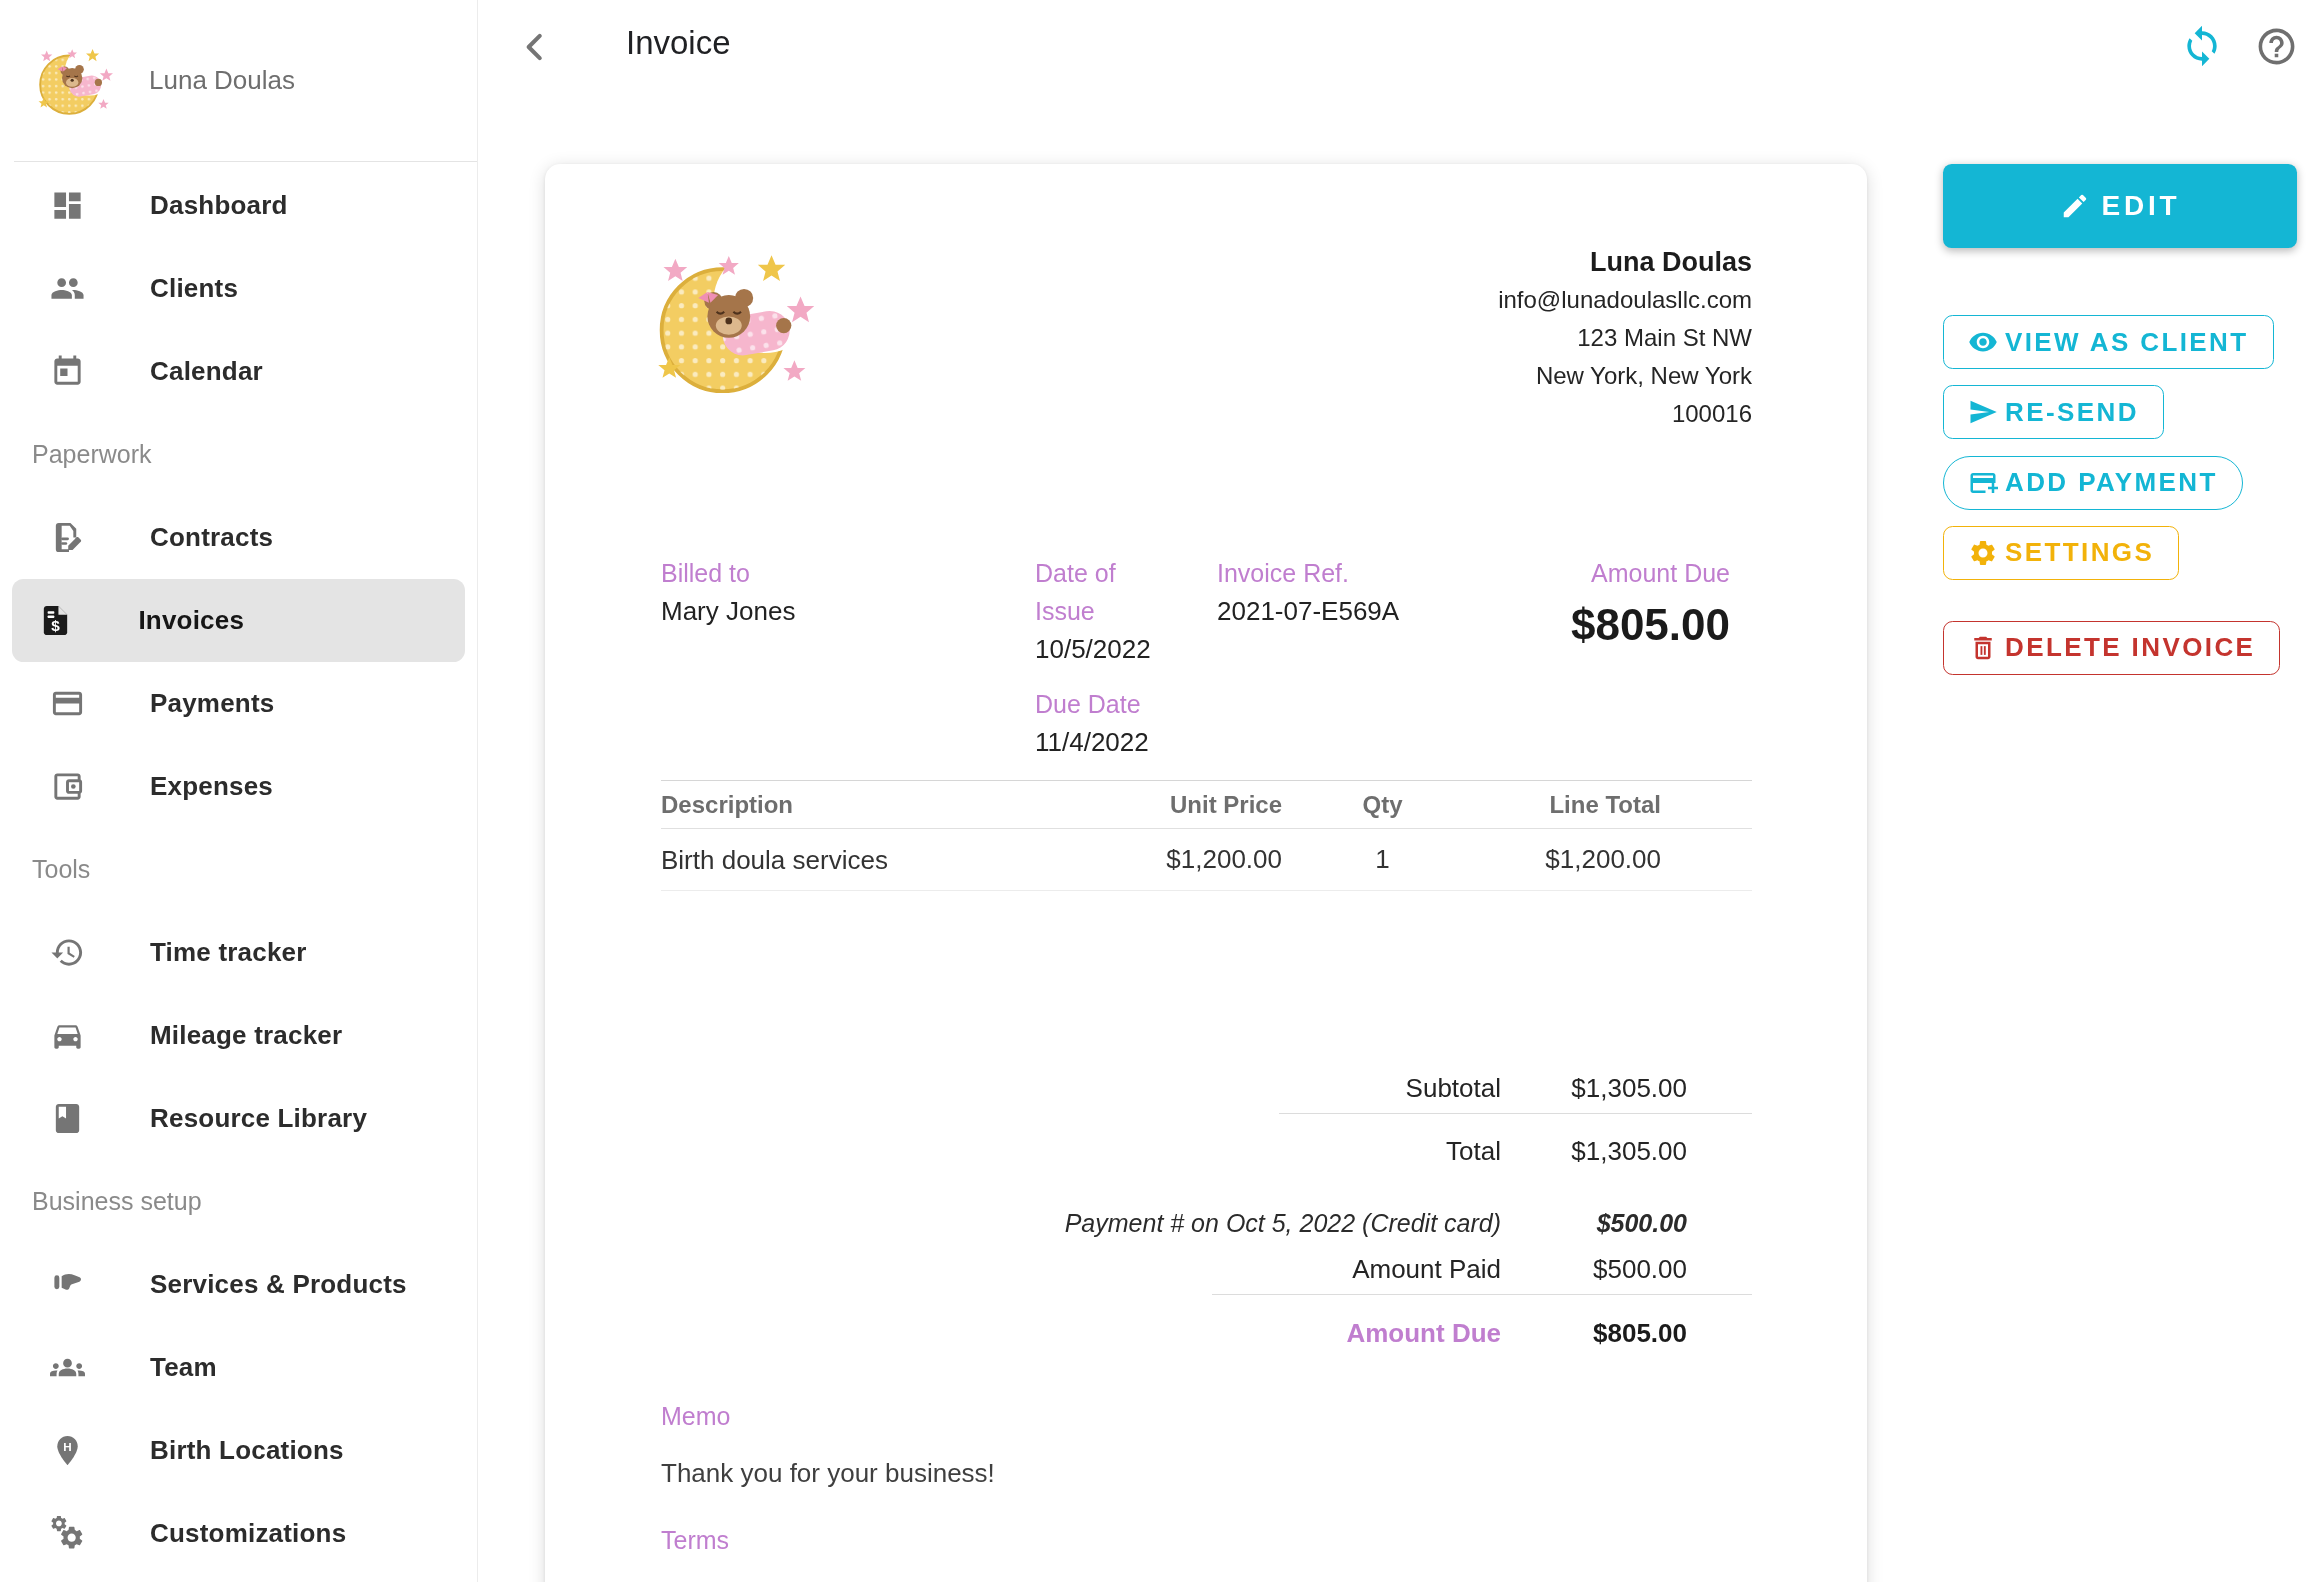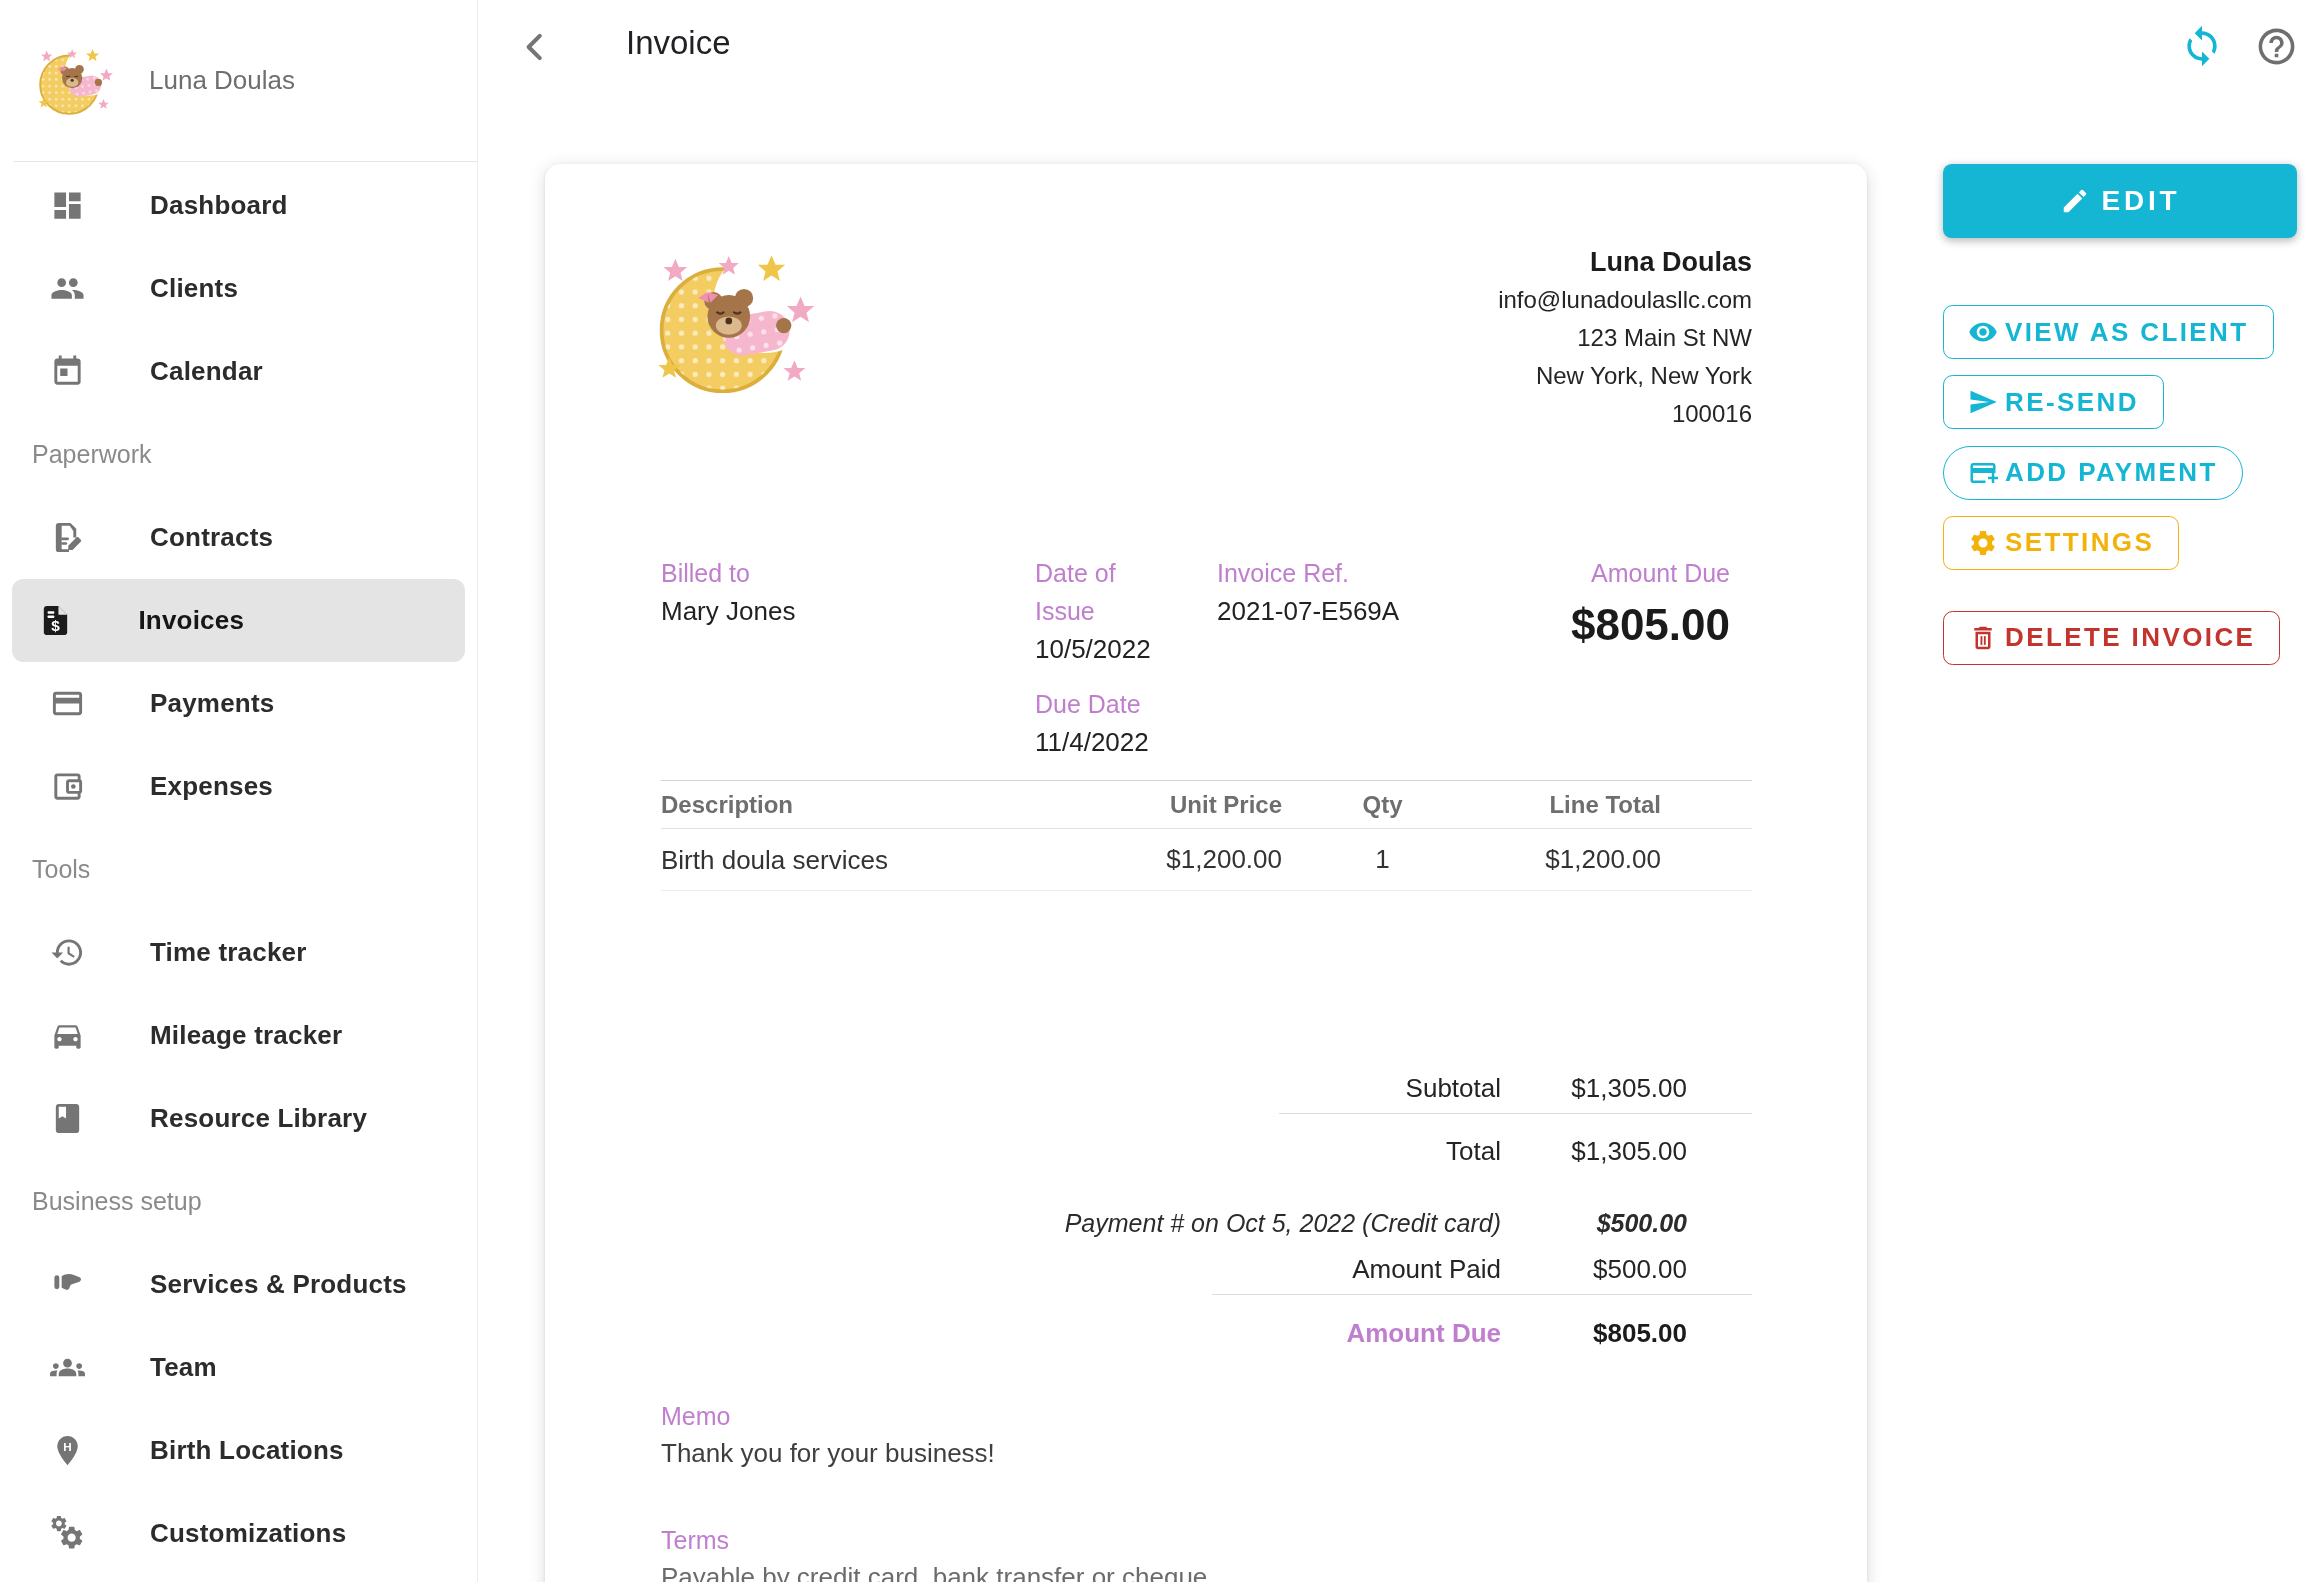--- a/index.html
+++ b/index.html
@@ -71,25 +71,25 @@
   .trow.pay .tvalue{font-weight:700;}
   .trow.paid{height:50px;}
   .trow.due{height:76px;}
   .trow.due .tlabel{color:var(--purple);font-weight:700;}
   .trow.due .tvalue{font-weight:700;color:#1b1b1b;}
   .tline{border:none;border-top:1.9px solid #dcdcdc;margin:0 0 0 auto;}
   .tline.w1{width:473px;}
   .tline.w2{width:540px;}
   .memo{position:absolute;left:116px;top:1233px;}
   .terms{position:absolute;left:116px;top:1357px;}
-  .note-body{font-size:26px;color:#3f3f3f;margin-top:0;line-height:36px;}
+  .note-body{font-size:26px;color:#3f3f3f;margin-top:20px;line-height:36px;}
   .terms .note-body{color:#6b6b6b;}
   
   .actions{position:absolute;left:1943px;top:164px;width:356px;display:flex;flex-direction:column;align-items:flex-start;}
-  .btn-edit{width:354px;height:74px;border-radius:8.6px;background:var(--cyan);color:#fff;display:flex;align-items:center;justify-content:center;gap:12px;
+  .btn-edit{width:354px;height:84px;border-radius:8.6px;background:var(--cyan);color:#fff;display:flex;align-items:center;justify-content:center;gap:12px;
             font-size:28px;font-weight:700;letter-spacing:3.8px;box-shadow:0 2.9px 8.6px rgba(0,0,0,.28);cursor:pointer;}
   .btn-edit svg{width:30px;height:30px;}
   .btn-outline{display:inline-flex;align-items:center;gap:7px;height:54px;padding:0 24px;border:1.9px solid currentColor;border-radius:9.6px;
                font-size:26px;font-weight:700;letter-spacing:2.4px;background:#fff;margin-top:16.3px;cursor:pointer;}
   .btn-outline svg{width:30px;height:30px;}
   .btn-view{color:var(--cyan);margin-top:67px;}
   .btn-resend{color:var(--cyan);}
   .btn-addpay{color:var(--cyan);border-radius:27px;}
   .btn-settings{color:var(--amber);}
   .btn-delete{color:var(--red);margin-top:41px;}

